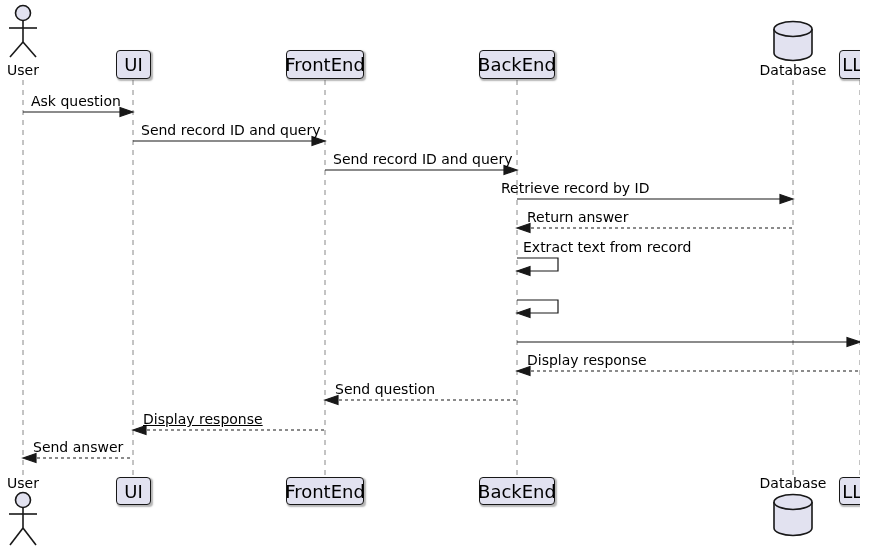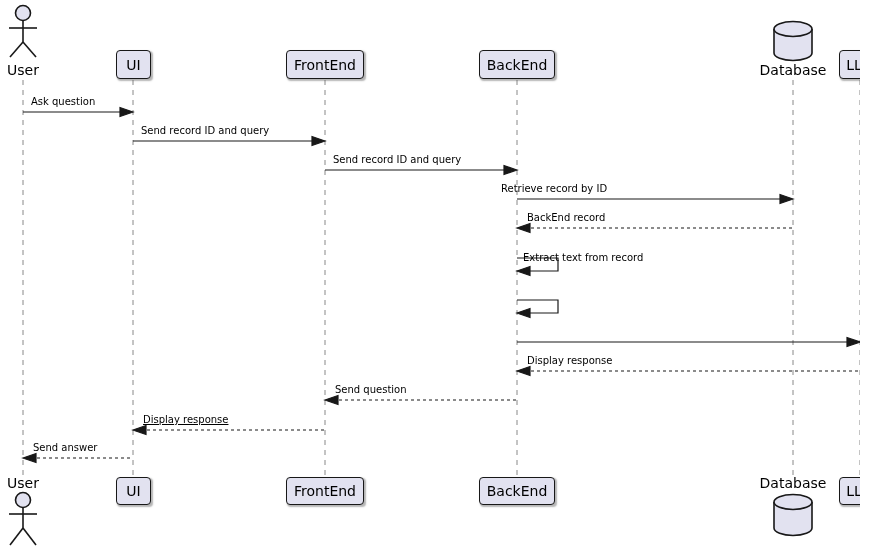--- a/index.html
+++ b/index.html
@@ -4,30 +4,30 @@
 <style>
   html,body{margin:0;padding:0;background:#fff;}
   .canvas{
     position:relative;width:860px;height:556px;background:#FFFFFF;
     font-family:"DejaVu Sans", sans-serif;overflow:hidden;
   }
   .layer{position:absolute;left:0;top:0;}
   .pbox{
     position:absolute;display:flex;align-items:center;justify-content:center;
     background:#E2E2F0;border:1.4px solid #181818;border-radius:4px;
-    font-size:14px;color:#000;box-sizing:border-box;
+    font-size:18px;color:#000;box-sizing:border-box;
     box-shadow:1.5px 1.5px 1.5px rgba(90,90,90,0.45);
     white-space:nowrap;
   }
   .plabel{
     position:absolute;font-size:14px;line-height:15px;color:#000;
     text-align:center;white-space:nowrap;
   }
   .msg{
-    position:absolute;font-size:10px;line-height:15px;color:#000;
+    position:absolute;font-size:14px;line-height:15px;color:#000;
     white-space:nowrap;
   }
 </style>
 </head>
 <body>
 
 <div class="canvas">
 
   <svg class="layer" width="886" height="556" viewBox="0 0 886 556">
 
@@ -117,20 +117,20 @@
   <div class="pbox" style="left:116px;top:477px;width:35px;height:28px;">UI</div>
   <div class="pbox" style="left:286px;top:477px;width:78px;height:28px;">FrontEnd</div>
   <div class="pbox" style="left:479px;top:477px;width:76px;height:28px;">BackEnd</div>
   <div class="plabel" style="left:756px;top:476px;width:74px;">Database</div>
   <div class="pbox" style="left:839px;top:477px;width:42px;height:28px;">LLM</div>
 
   <div class="msg" style="left:31px;top:94px;">Ask question</div>
   <div class="msg" style="left:141px;top:123px;">Send record ID and query</div>
   <div class="msg" style="left:333px;top:152px;">Send record ID and query</div>
   <div class="msg" style="left:501px;top:181px;">Retrieve record by ID</div>
-  <div class="msg" style="left:527px;top:210px;">BackEnd record</div>
-  <div class="msg" style="left:523px;top:240px;margin-top:10px;">Extract text from record</div>
+  <div class="msg" style="left:527px;top:210px;">Return answer</div>
+  <div class="msg" style="left:523px;top:240px;">Extract text from record</div>
   <div class="msg" style="left:527px;top:353px;">Display response</div>
   <div class="msg" style="left:335px;top:382px;">Send question</div>
   <div class="msg" style="left:143px;top:412px;text-decoration:underline;">Display response</div>
   <div class="msg" style="left:33px;top:440px;">Send answer</div>
 
 </div>
 
 </body></html>

